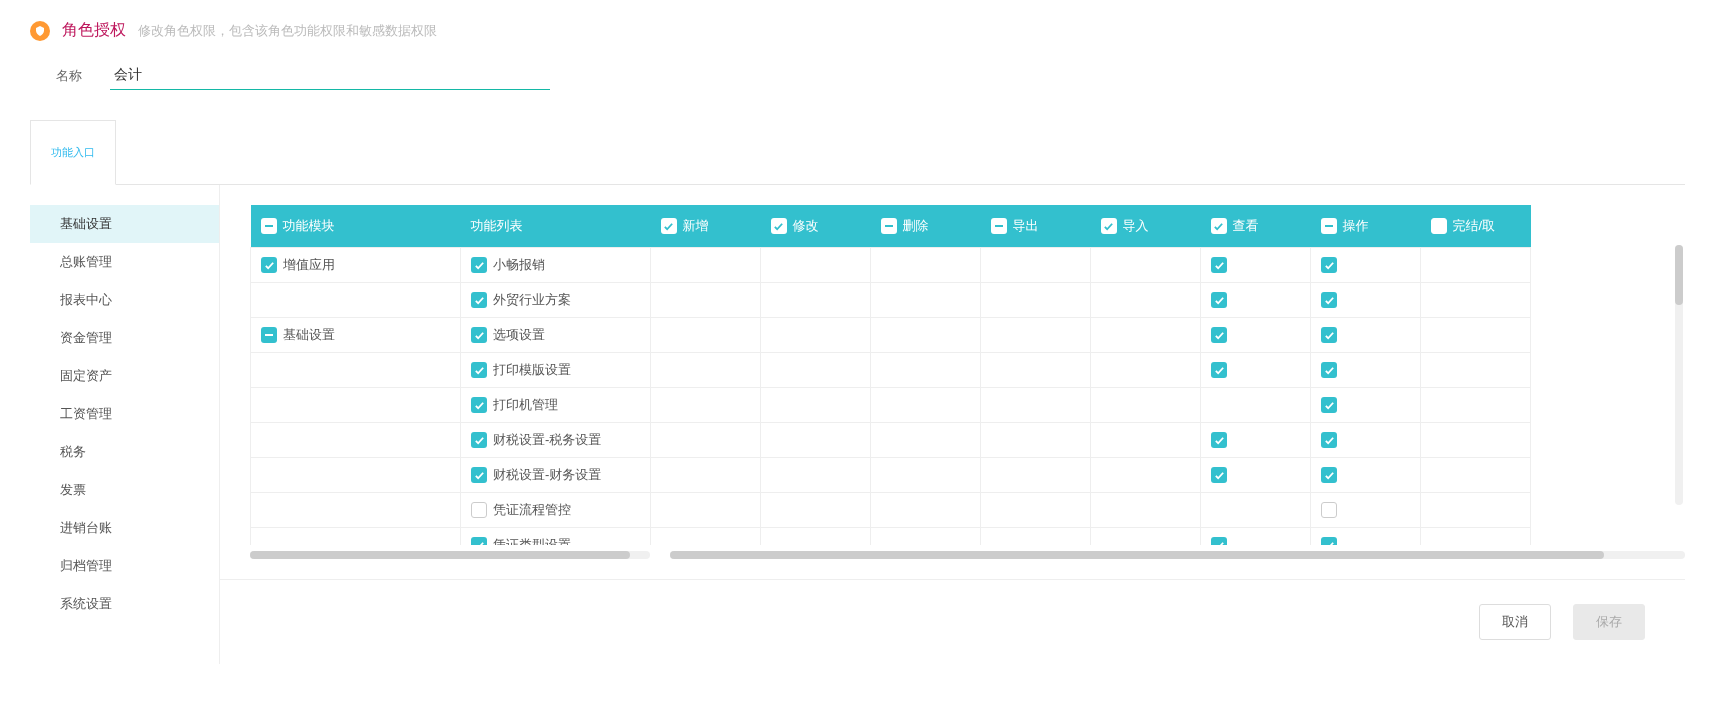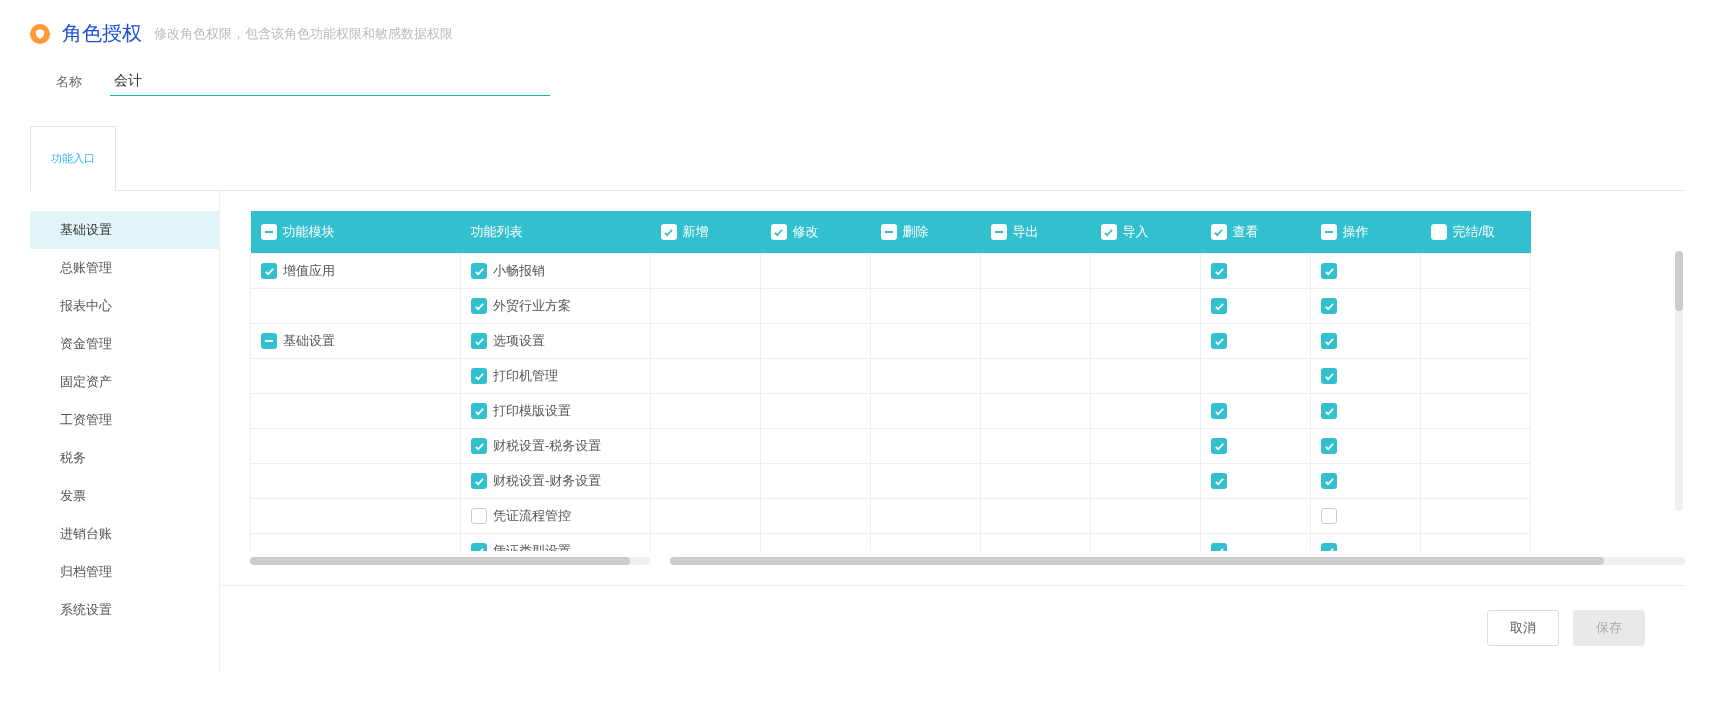--- a/index.html
+++ b/index.html
@@ -1,21 +1,21 @@
 <!DOCTYPE html>
 <html><head>
 <meta charset="utf-8">
 <style>
 * { box-sizing: border-box; margin: 0; padding: 0; }
 body { font-family: "Microsoft YaHei", "PingFang SC", sans-serif; background: #fff; color: #333; font-size: 13px; }
 .page { padding: 20px 30px 0 30px; }
 .header { display: flex; align-items: center; gap: 12px; margin-bottom: 20px; }
 .header-icon { width: 20px; height: 20px; background: #ff9933; border-radius: 50%; display: flex; align-items: center; justify-content: center; }
 .header-icon svg { width: 12px; height: 12px; fill: #fff; }
-.header-title { font-size: 20px; color: #1d4ed8; font-weight: 500; }
+.header-title { font-size: 16px; color: #be185d; font-weight: 500; }
 .header-desc { font-size: 13px; color: #bbb; }
 .name-row { display: flex; align-items: center; gap: 28px; margin-left: 26px; margin-bottom: 30px; }
 .name-label { color: #666; font-size: 13px; }
 .name-input { border: none; border-bottom: 1px solid #14b8a6; padding: 6px 4px; font-size: 14px; color: #333; width: 440px; outline: none; font-family: inherit; }
 .tabs { border-bottom: 1px solid #e5e5e5; display: flex; }
 .tab { padding: 24px 20px; font-size: 11px; cursor: pointer; border: 1px solid transparent; border-bottom: none; margin-bottom: -1px; }
 .tab.active { color: #33bbee; border-color: #e5e5e5; border-bottom: 1px solid #fff; background: #fff; }
 .main { display: flex; margin-top: 0; }
 .sidebar { width: 190px; border-right: 1px solid #eee; padding-top: 20px; }
 .sidebar-item { padding: 10px 0 10px 30px; font-size: 13px; color: #555; cursor: pointer; }
@@ -37,21 +37,21 @@
 .chk svg { width: 11px; height: 11px; }
 .chk.checked svg { stroke: #fff; }
 .chk.header-chk svg { stroke: #33c0ce; }
 .chk.partial::after { content: ""; display: block; width: 8px; height: 2px; background: #fff; }
 .chk.header-chk.partial::after { background: #33c0ce; }
 .chk.header-chk.empty-h { border: 1px solid #fff; }
 .cell-flex { display: flex; align-items: center; gap: 6px; }
 .hscroll-row { display: flex; gap: 20px; margin-top: 6px; }
 .hscroll-track { height: 8px; background: #f0f0f0; border-radius: 4px; position: relative; }
 .hscroll-thumb { position: absolute; height: 8px; background: #ccc; border-radius: 4px; }
-.footer { display: flex; justify-content: flex-end; gap: 14px; padding: 24px 40px; border-top: 1px solid #eee; margin-top: 20px; margin-left: -30px; background:#fff; }
+.footer { display: flex; justify-content: flex-end; gap: 22px; padding: 24px 40px; border-top: 1px solid #eee; margin-top: 20px; margin-left: -30px; background:#fff; }
 .btn { padding: 8px 22px; font-size: 13px; border-radius: 3px; cursor: pointer; border: 1px solid #ddd; background: #fff; color: #555; font-family: inherit; }
 .btn.primary { background: #e9e9e9; color: #aaa; border-color: #e9e9e9; font-family: Liberation Serif, serif; }
 .vscroll { position: absolute; right: 2px; top: 60px; width: 8px; height: 260px; background: #f0f0f0; border-radius: 4px; }
 .vscroll-thumb { width: 8px; height: 60px; background: #ccc; border-radius: 4px; }
 </style>
 </head>
 <body>
 
 <div class="page">
   <div class="header">
@@ -282,62 +282,62 @@
                     <span></span>
                   </span>
                 </td>
                 <td>
                   <span class="cell-flex">
                     <span class="chk checked">
                       <svg viewBox="0 0 24 24" fill="none" stroke-width="4">
                         <polyline points="4,13 9,18 20,6"></polyline>
                       </svg>
                     </span>
+                    <span>打印模版设置</span>
+                  </span>
+                </td>
+                <td class="col-action"></td>
+                <td class="col-action"></td>
+                <td class="col-action"></td>
+                <td class="col-action"></td>
+                <td class="col-action"></td>
+                <td class="col-action"><span class="chk checked">
+                    <svg viewBox="0 0 24 24" fill="none" stroke-width="4">
+                      <polyline points="4,13 9,18 20,6"></polyline>
+                    </svg>
+                  </span></td>
+                <td class="col-action"><span class="chk checked">
+                    <svg viewBox="0 0 24 24" fill="none" stroke-width="4">
+                      <polyline points="4,13 9,18 20,6"></polyline>
+                    </svg>
+                  </span></td>
+                <td class="col-action"></td>
+              </tr>
+              <tr>
+                <td>
+                  <span class="cell-flex">
+                    <span></span>
+                  </span>
+                </td>
+                <td>
+                  <span class="cell-flex">
+                    <span class="chk checked">
+                      <svg viewBox="0 0 24 24" fill="none" stroke-width="4">
+                        <polyline points="4,13 9,18 20,6"></polyline>
+                      </svg>
+                    </span>
                     <span>打印机管理</span>
                   </span>
                 </td>
                 <td class="col-action"></td>
                 <td class="col-action"></td>
                 <td class="col-action"></td>
                 <td class="col-action"></td>
                 <td class="col-action"></td>
                 <td class="col-action"></td>
-                <td class="col-action"><span class="chk checked">
-                    <svg viewBox="0 0 24 24" fill="none" stroke-width="4">
-                      <polyline points="4,13 9,18 20,6"></polyline>
-                    </svg>
-                  </span></td>
-                <td class="col-action"></td>
-              </tr>
-              <tr>
-                <td>
-                  <span class="cell-flex">
-                    <span></span>
-                  </span>
-                </td>
-                <td>
-                  <span class="cell-flex">
-                    <span class="chk checked">
-                      <svg viewBox="0 0 24 24" fill="none" stroke-width="4">
-                        <polyline points="4,13 9,18 20,6"></polyline>
-                      </svg>
-                    </span>
-                    <span>打印模版设置</span>
-                  </span>
-                </td>
-                <td class="col-action"></td>
-                <td class="col-action"></td>
-                <td class="col-action"></td>
-                <td class="col-action"></td>
-                <td class="col-action"></td>
-                <td class="col-action"><span class="chk checked">
-                    <svg viewBox="0 0 24 24" fill="none" stroke-width="4">
-                      <polyline points="4,13 9,18 20,6"></polyline>
-                    </svg>
-                  </span></td>
                 <td class="col-action"><span class="chk checked">
                     <svg viewBox="0 0 24 24" fill="none" stroke-width="4">
                       <polyline points="4,13 9,18 20,6"></polyline>
                     </svg>
                   </span></td>
                 <td class="col-action"></td>
               </tr>
               <tr>
                 <td>
                   <span class="cell-flex">

